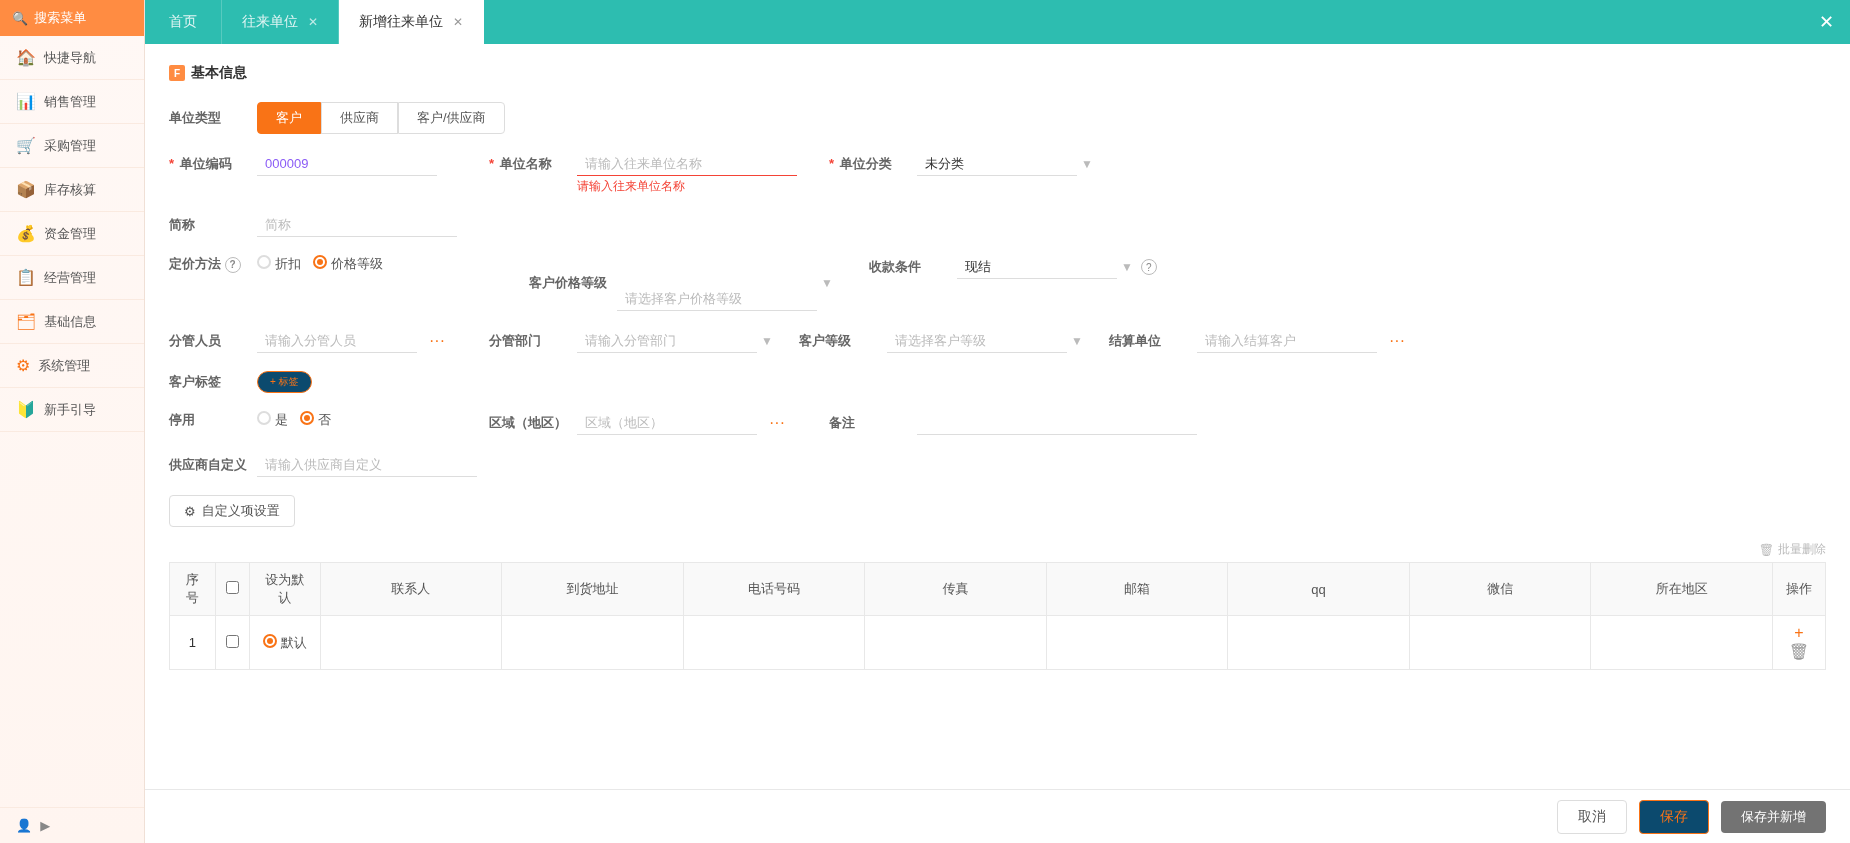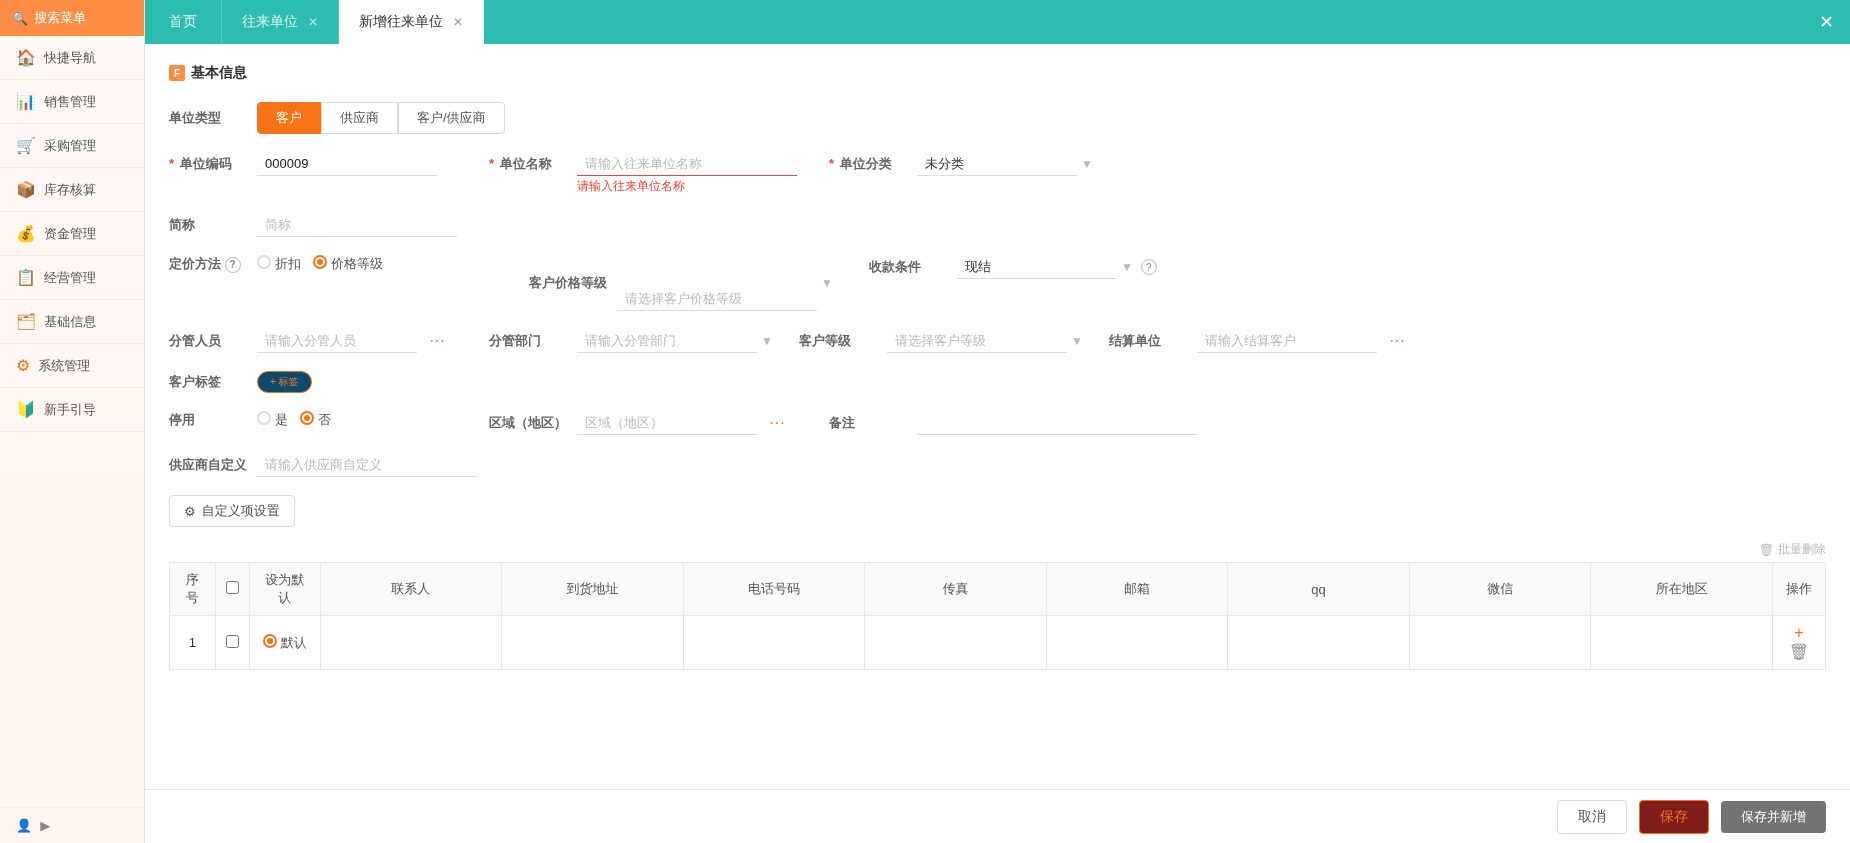--- a/index.html
+++ b/index.html
@@ -150,21 +150,21 @@
     .required-star {
       color: #f44336;
       margin-right: 2px;
     }
     .form-input {
       border: none;
       border-bottom: 1px solid #ddd;
       outline: none;
       padding: 4px 8px;
       font-size: 13px;
-      color: #0f172a;
+      color: #8b5cf6;
       background: transparent;
       width: 180px;
     }
     .form-input.error {
       border-bottom: 1px solid #f44336;
     }
     .form-input::placeholder { color: #bbb; }
     .error-msg {
       color: #f44336;
       font-size: 12px;
@@ -338,21 +338,21 @@
       border: 1px solid #ddd;
       background: white;
       color: #555;
       padding: 7px 20px;
       border-radius: 4px;
       font-size: 14px;
       cursor: pointer;
     }
     .btn-save {
       border: none;
-      background: #7f1d1d;
+      background: #0c4a6e;
       border: 1px solid #f97316;
       color: #f97316;
       padding: 7px 20px;
       border-radius: 4px;
       font-size: 14px;
       cursor: pointer;
     }
     .btn-save-new {
       border: none;
       background: #737373;

